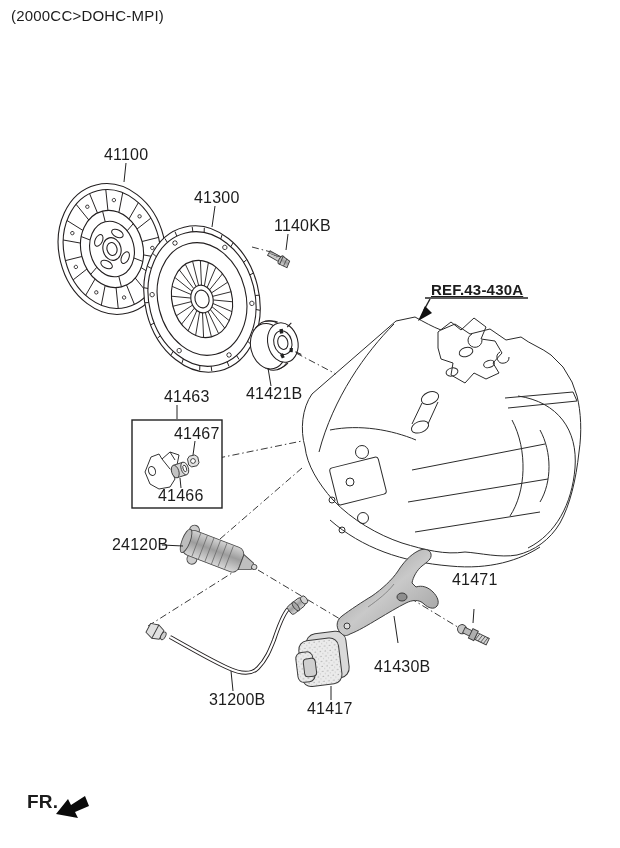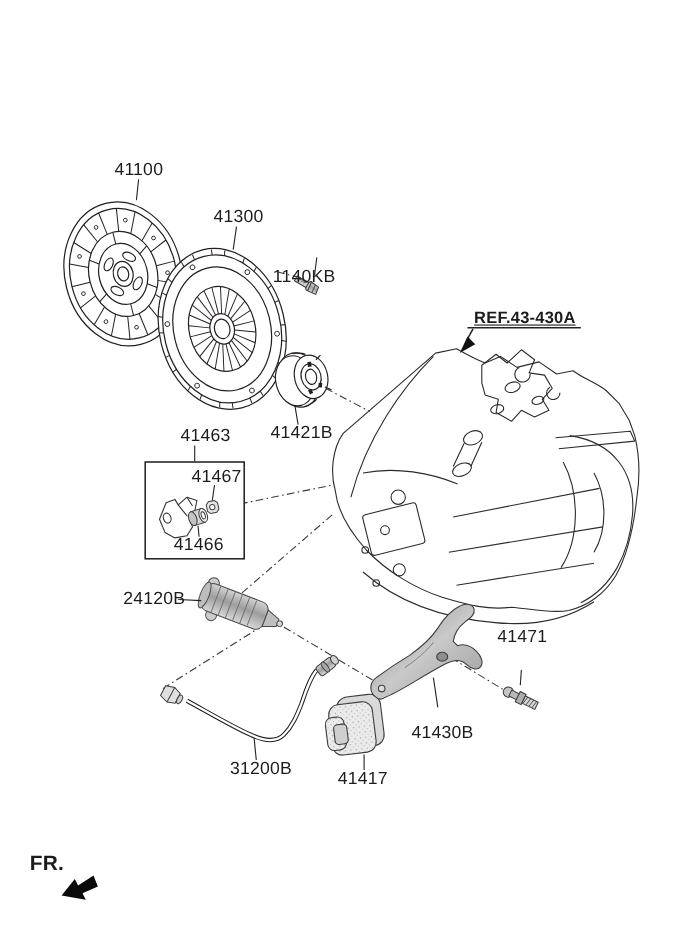--- a/index.html
+++ b/index.html
@@ -8,32 +8,32 @@
     font-family:"Liberation Sans", sans-serif;color:#1c1c1c;overflow:hidden;
   }
   .stage svg{position:absolute;left:0;top:0;}
   .callout{
     position:absolute;font-size:16px;line-height:1;white-space:nowrap;
     letter-spacing:.2px;color:#1c1c1c;
   }
   #lbl-title{left:11px;top:8px;font-size:15px;}
   #lbl-41100{left:104px;top:147px;}
   #lbl-41300{left:194px;top:190px;}
-  #lbl-1140KB{left:248px;top:218px;margin-top:26px;}
+  #lbl-1140KB{left:274px;top:218px;}
   #lbl-ref{left:431px;top:282px;font-weight:bold;font-size:15px;text-decoration:underline;}
   #lbl-41421B{left:246px;top:386px;}
   #lbl-41463{left:164px;top:389px;text-align:right;}
   #lbl-41467{left:174px;top:426px;}
   #lbl-41466{left:158px;top:488px;}
   #lbl-41710B{left:112px;top:537px;}
   #lbl-41471{left:452px;top:572px;}
   #lbl-41430B{left:374px;top:644px;margin-top:15px;}
   #lbl-41460B{left:209px;top:692px;}
   #lbl-41417{left:307px;top:701px;}
-  #lbl-fr{left:27px;top:776px;font-weight:bold;font-size:19px;}
+  #lbl-fr{left:27px;top:792px;font-weight:bold;font-size:19px;}
 </style>
 </head>
 <body>
 
 <div class="stage">
 
   <svg width="620" height="848" viewBox="0 0 620 848">
     <defs>
       <linearGradient id="met" x1="0" y1="0" x2="0" y2="1">
         <stop offset="0" stop-color="#d4d4d4"></stop>
@@ -338,20 +338,21 @@
       <path d="M425,298 L528,298" stroke="#222" stroke-width="1.4" fill="none"></path>
       <path d="M430,299 L424,310" stroke="#222" stroke-width="1.4" fill="none"></path>
       <polygon points="418,321 425,306 432,313" fill="#111"></polygon>
     </g>
 
     <g>
       <polygon points="56,814 68,799 71,805 85,796 89,806 75,812 78,818" fill="#0a0a0a"></polygon>
     </g>
   </svg>
 
+  <div class="callout" id="lbl-title">(2000CC&gt;DOHC-MPI)</div>
   <div class="callout" id="lbl-41100">41100</div>
   <div class="callout" id="lbl-41300">41300</div>
   <div class="callout" id="lbl-1140KB">1140KB</div>
   <div class="callout" id="lbl-ref">REF.43-430A</div>
   <div class="callout" id="lbl-41421B">41421B</div>
   <div class="callout" id="lbl-41463">41463</div>
   <div class="callout" id="lbl-41467">41467</div>
   <div class="callout" id="lbl-41466">41466</div>
   <div class="callout" id="lbl-41710B">24120B</div>
   <div class="callout" id="lbl-41471">41471</div>

